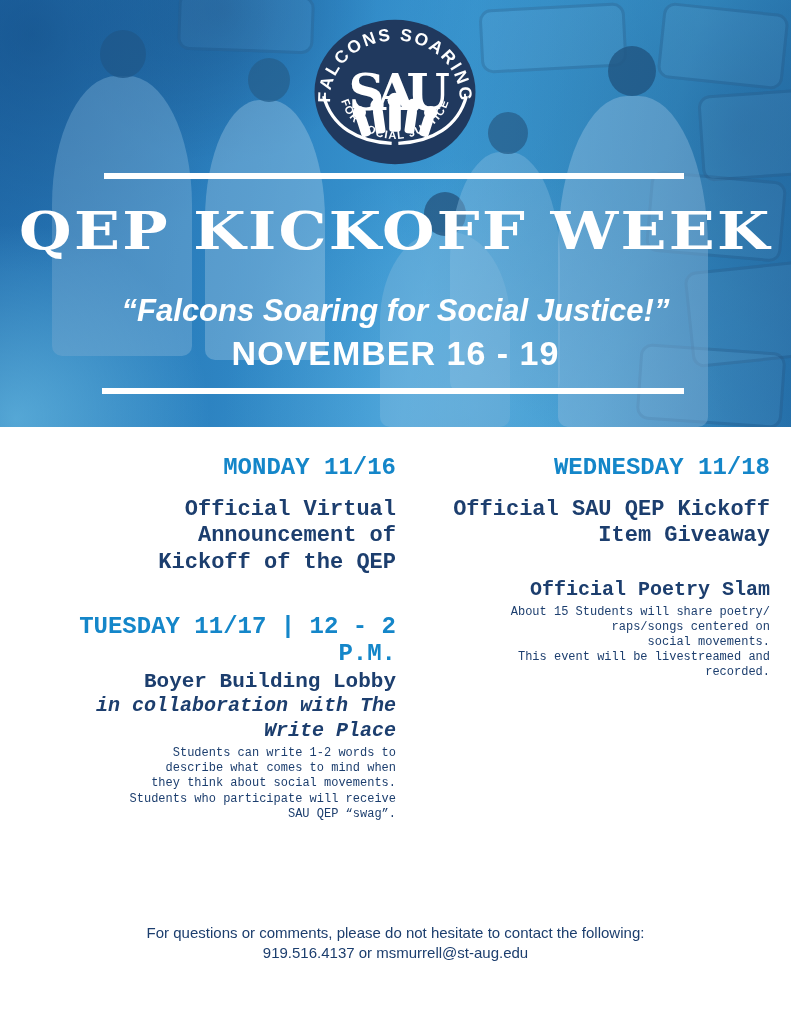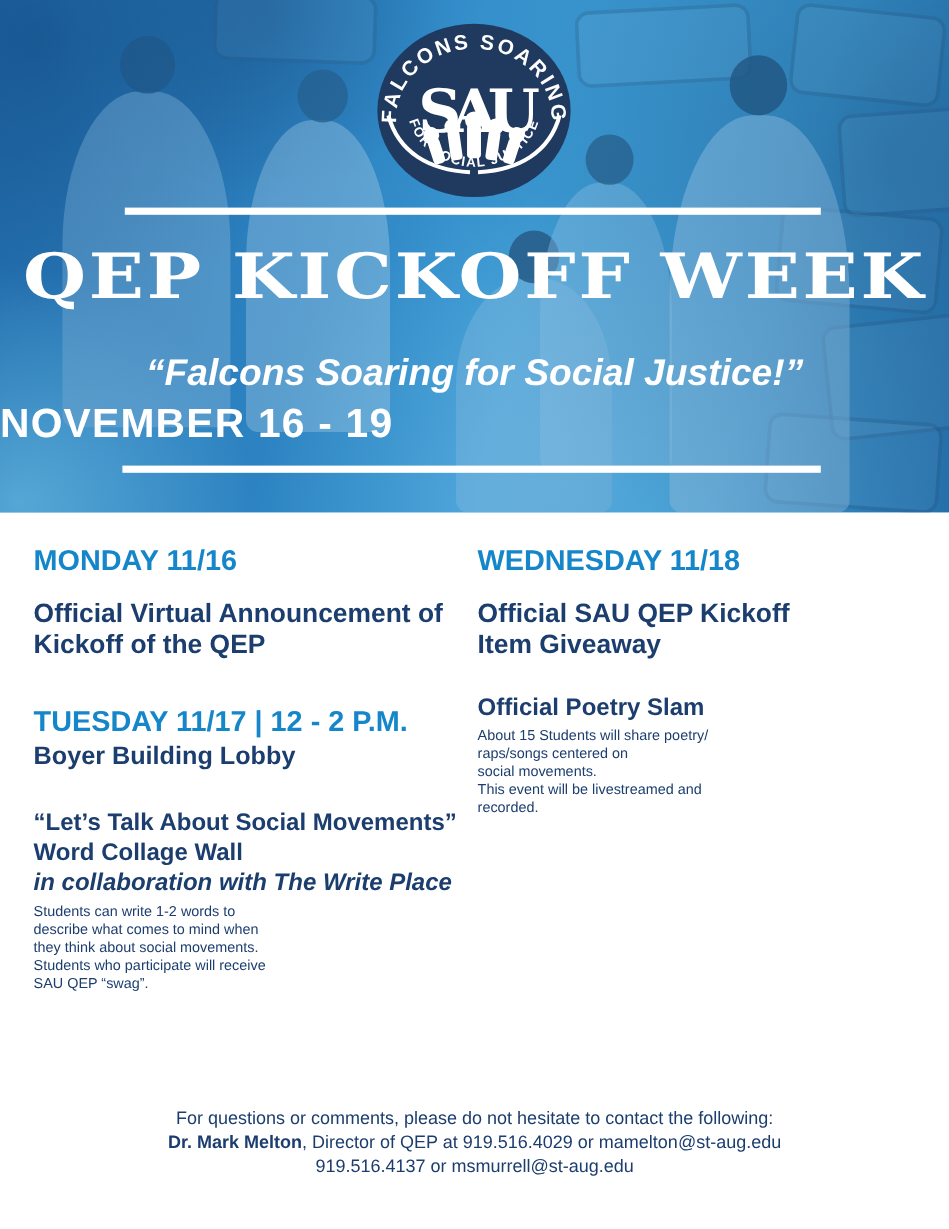--- a/index.html
+++ b/index.html
@@ -49,25 +49,25 @@
 
   
   .rule{position:absolute;height:6px;background:#fff;}
   .rule-top{left:104px;top:173px;width:580px;}
   .rule-bottom{left:102px;top:388px;width:582px;}
   .title{position:absolute;left:0;top:202px;width:791px;margin:0;text-align:center;color:#fff;
          font-family:"DejaVu Serif",serif;font-weight:bold;font-size:52px;line-height:1.1;
          letter-spacing:2px;transform:scaleX(1.16);transform-origin:center;}
   .subtitle{position:absolute;left:0;top:280px;width:791px;text-align:center;color:#fff;
          font-style:italic;font-weight:bold;font-size:31px;margin-top:13px;}
-  .dates{position:absolute;left:0;top:334px;width:791px;text-align:left;color:#fff;
+  .dates{position:absolute;left:0;top:334px;width:791px;text-align:center;color:#fff;
          font-weight:bold;font-size:34px;letter-spacing:1px;}
 
   
-  .col{position:absolute;top:448px;text-align:left;color:#1C3E6E;}
+  .col{position:absolute;top:448px;text-align:right;color:#1C3E6E;font-family:Liberation Mono, monospace;}
   .col-left{left:28px;width:368px;}
   .col-right{left:398px;width:372px;}
   .day-heading{font-weight:bold;font-size:24px;color:#1486C9;margin-top:6px;}
   .gap-lg{margin-top:37px;}
   .bold-block{font-weight:bold;font-size:22px;line-height:1.2;margin-top:16px;}
   .location{font-weight:bold;font-size:21px;margin-top:3px;}
   .event-title{font-weight:bold;font-size:20px;line-height:1.25;margin-top:31px;}
   .event-title-sm{font-weight:bold;font-size:20px;line-height:1.25;margin-top:27px;}
   .collab{font-weight:bold;font-style:italic;font-size:20px;line-height:1.25;}
   .desc{font-size:12px;line-height:1.26;margin-top:3px;}
@@ -143,22 +143,20 @@
     <div class="dates">NOVEMBER 16 - 19</div>
     <div class="rule rule-bottom"></div>
   </div>
 
   <div class="col col-left">
     <div class="day-heading">MONDAY 11/16</div>
     <div class="bold-block prelines">Official Virtual Announcement of
 Kickoff of the QEP</div>
     <div class="day-heading gap-lg">TUESDAY 11/17 | 12 - 2 P.M.</div>
     <div class="location">Boyer Building Lobby</div>
-    <div class="event-title prelines">“Let’s Talk About Social Movements”
-Word Collage Wall</div>
     <div class="collab prelines">in collaboration with The Write Place</div>
     <div class="desc prelines">Students can write 1-2 words to
 describe what comes to mind when
 they think about social movements.
 Students who participate will receive
 SAU QEP “swag”.</div>
   </div>
 
   <div class="col col-right">
     <div class="day-heading">WEDNESDAY 11/18</div>
@@ -167,17 +165,16 @@
     <div class="event-title-sm">Official Poetry Slam</div>
     <div class="desc prelines">About 15 Students will share poetry/
 raps/songs centered on
 social movements.
 This event will be livestreamed and
 recorded.</div>
   </div>
 
   <div class="footer">
     <div>For questions or comments, please do not hesitate to contact the following:</div>
-    <div><span class="b">Dr. Mark Melton</span><span>, Director of QEP at 919.516.4029 or mamelton@st-aug.edu</span></div>
     <div>919.516.4137 or msmurrell@st-aug.edu</div>
   </div>
 
 </div>
 
 </body></html>

